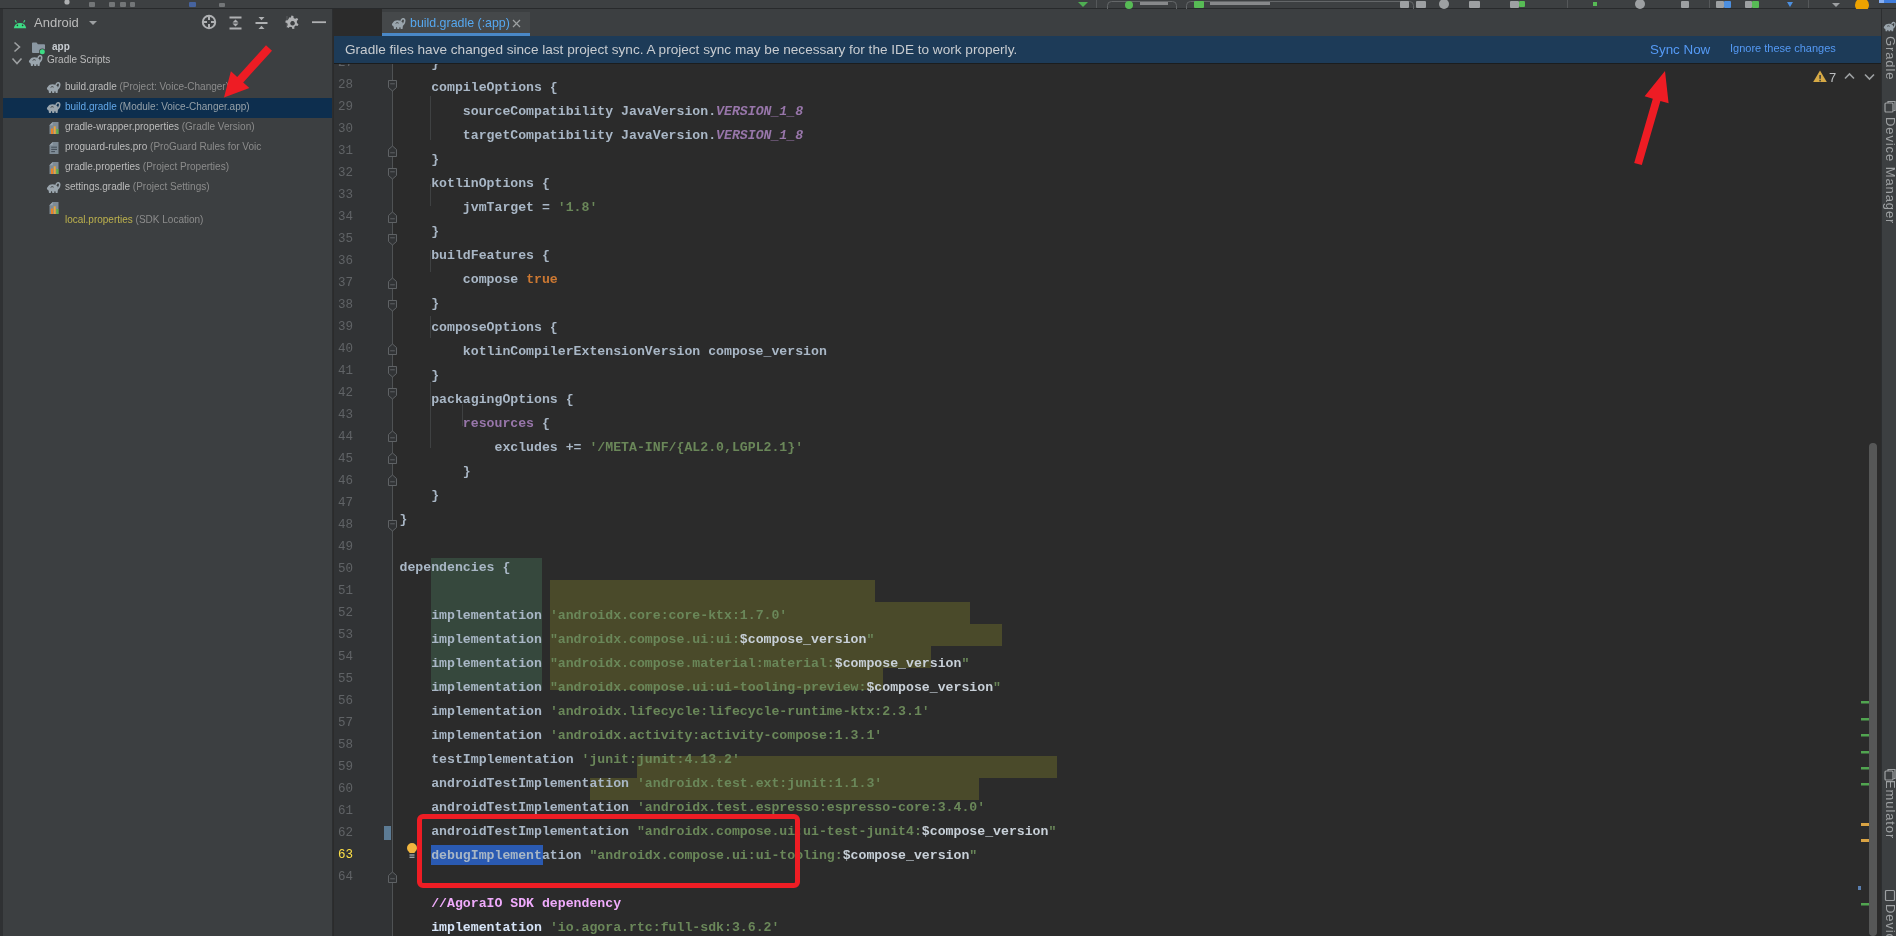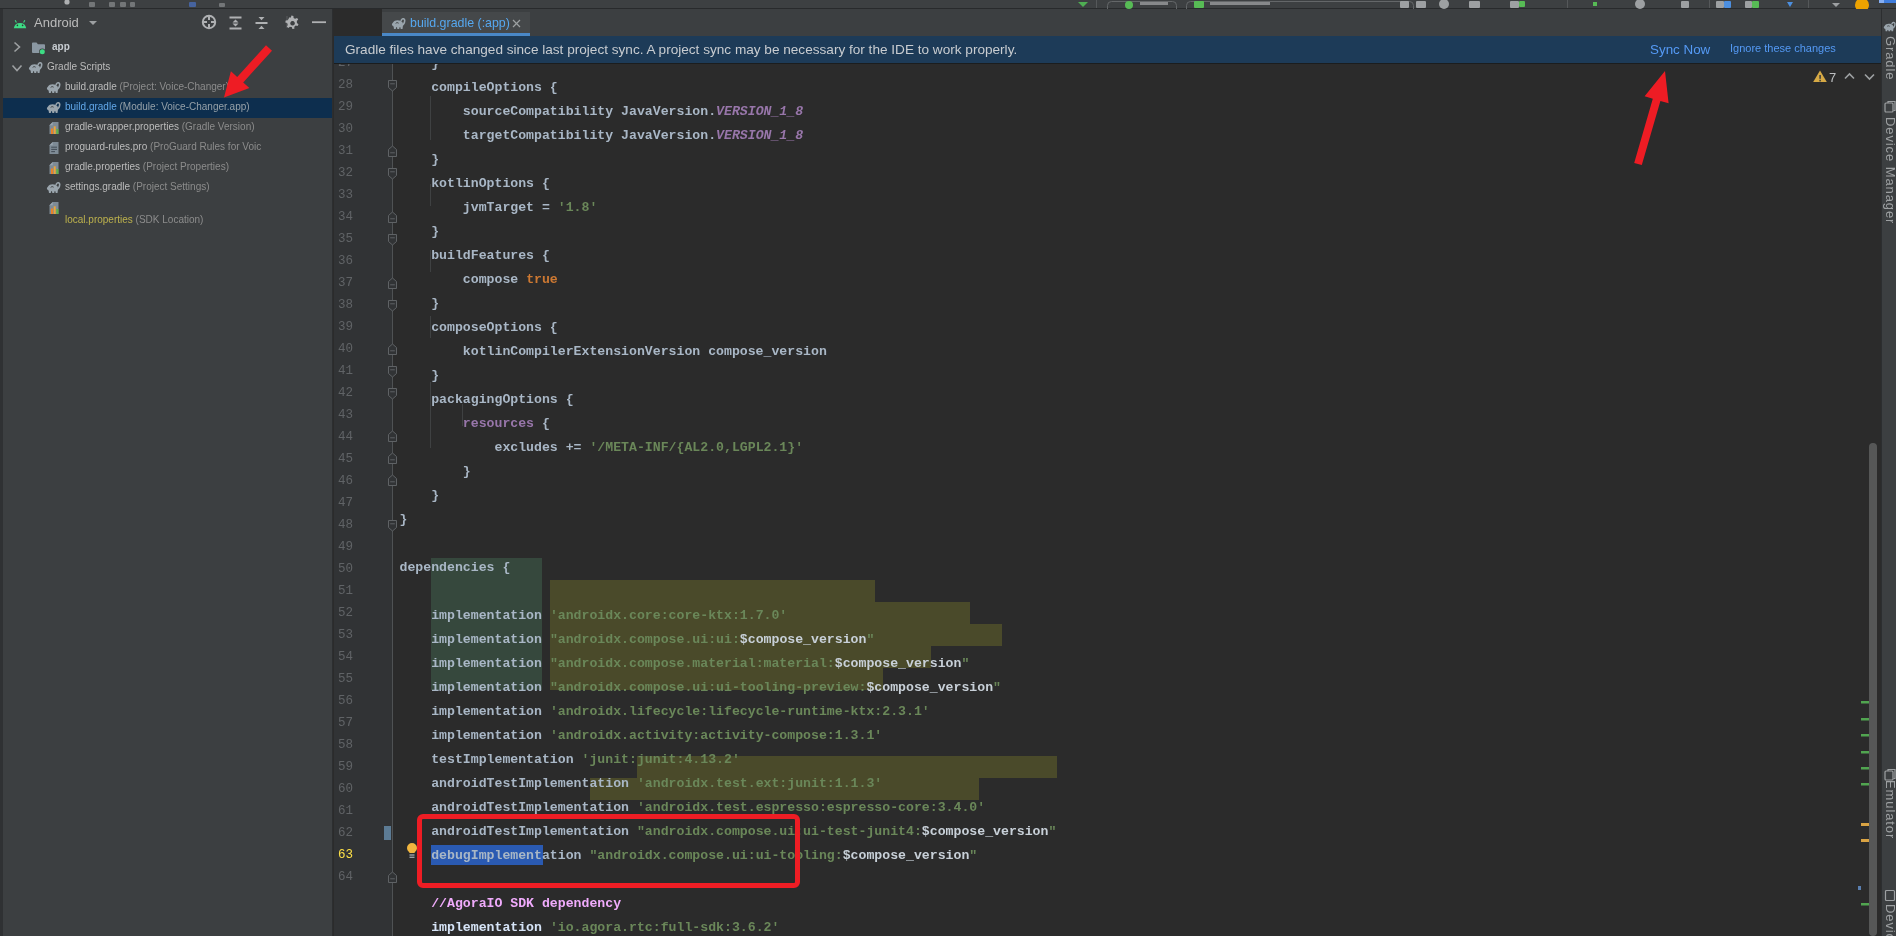--- a/index.html
+++ b/index.html
@@ -132,21 +132,21 @@
     <svg class="abs" style="left:12;top:3" width="10" height="12">
         <path d="M2.5 1.5 l5 4.5 l-5 4.5" fill="none" stroke="#9da0a2" stroke-width="1.6"></path>
       </svg>
     <svg class="abs" style="left:31;top:3" width="15" height="14" viewBox="0 0 15 14">
       <path d="M1 2.3 a0.9 0.9 0 0 1 0.9 -0.9 h3.6 l1.4 1.8 h6.2 a0.9 0.9 0 0 1 0.9 0.9 v7 a0.9 0.9 0 0 1 -0.9 0.9 h-11.2 a0.9 0.9 0 0 1 -0.9 -0.9 z" fill="#8a97a2"></path>
       <circle cx="11.3" cy="10.7" r="3.2" fill="#3c3f41"></circle>
         <circle cx="11.3" cy="10.7" r="2.5" fill="#3ddc84"></circle>
     </svg>
     <span class="abs" style="left:52px;top:3px;">app</span>
   </div>
-  <div class="treerow" style="top:49px;">
+  <div class="treerow" style="top:42px;">
     <svg class="abs" style="left:11;top:5" width="12" height="10">
         <path d="M1.5 2.5 l4.5 5 l4.5 -5" fill="none" stroke="#9da0a2" stroke-width="1.6"></path>
       </svg>
     <svg class="abs" style="left:28;top:4" width="16" height="12" viewBox="0 0 16 12">
       <use href="#elephuse"></use>
     </svg>
     <span class="abs" style="left:47px;top:3px;">Gradle Scripts</span>
   </div>
   <div class="treerow" style="top:69px;">
     <svg class="abs" style="left:46;top:4" width="16" height="12" viewBox="0 0 16 12">

